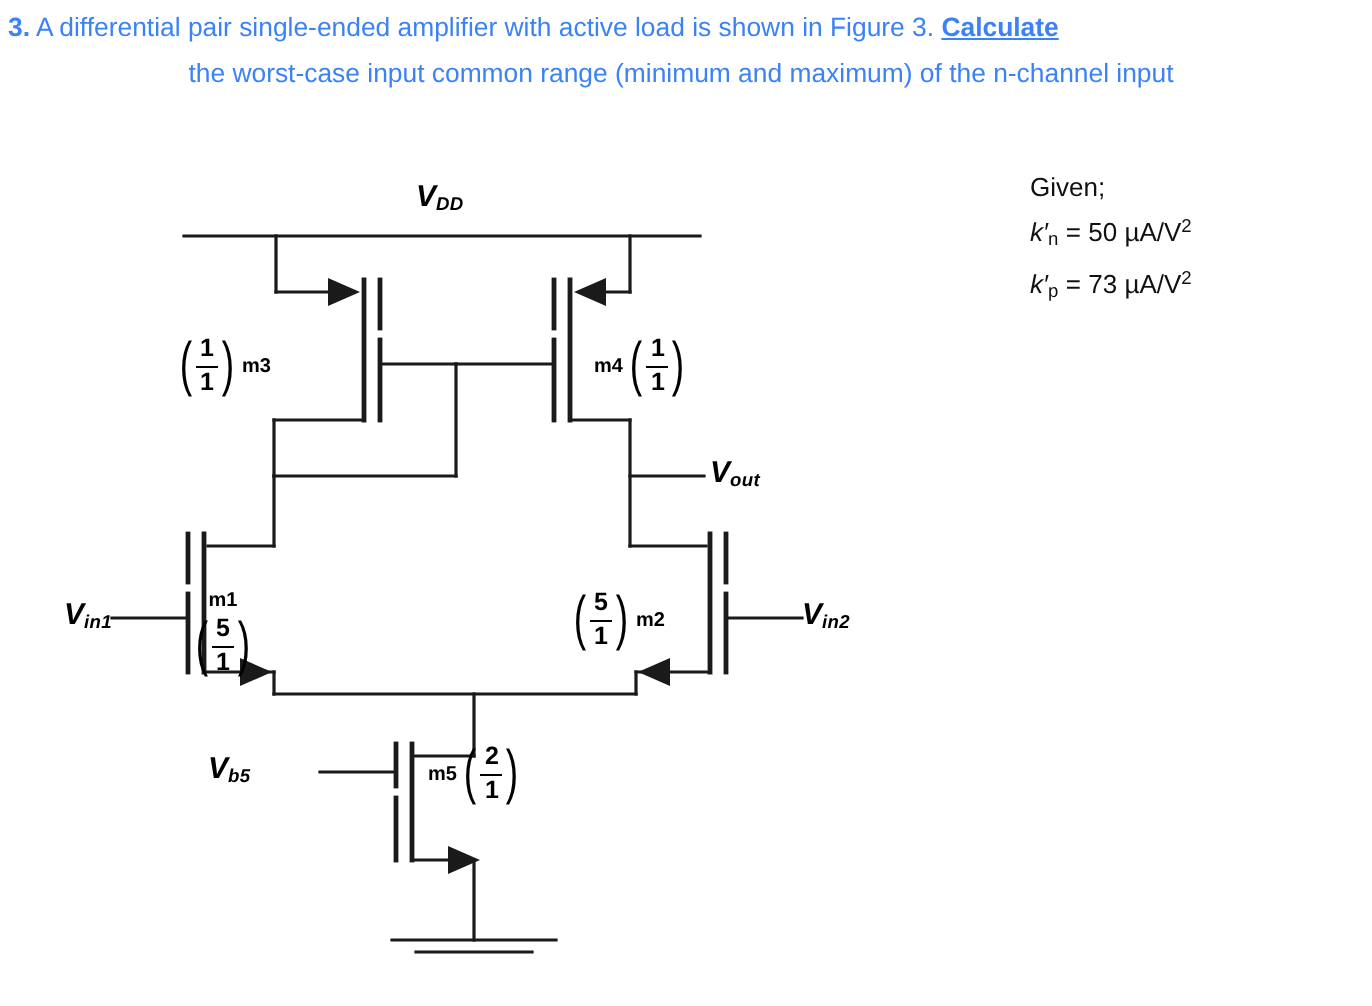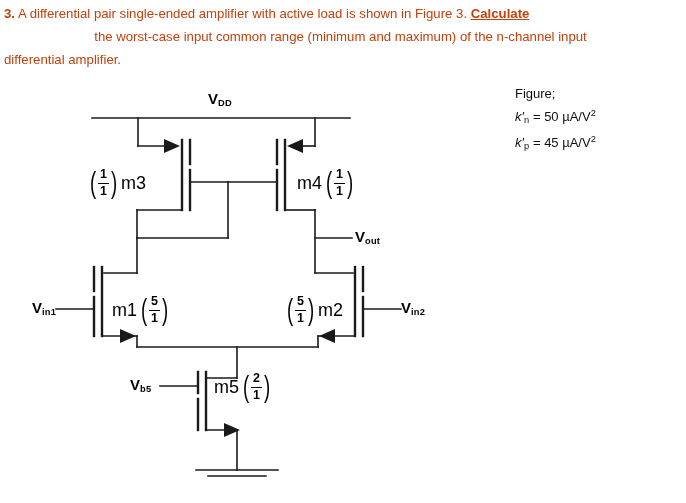--- a/index.html
+++ b/index.html
@@ -18,21 +18,21 @@
 
   
   #problem-statement {
     position: absolute;
     left: 4px;
     top: 2px;
     width: 678px;
     font-size: 13.2px;
     line-height: 23px;
     text-align: justify;
-    color: #c2410c;
+    color: #3b82f6;
   }
   #problem-statement .qnum {
     font-weight: bold;
   }
   #problem-statement .calc {
     font-weight: bold;
     text-decoration: underline;
   }
   .stmt-line {
     display: block;
@@ -83,28 +83,29 @@
     left: 0;
     top: 0;
   }
 
   
   .clabel {
     position: absolute;
     font-size: 14px;
     white-space: nowrap;
     color: #000;
+    font-style: italic;
   }
   .vlabel {
     font-weight: bold;
     font-size: 15px;
   }
   .devname {
-    font-weight: normal;
-    font-size: 18px;
+    font-weight: bold;
+    font-size: 10px;
   }
 
   
   .ratio {
     display: inline-flex;
     align-items: center;
     vertical-align: middle;
     font-weight: bold;
     line-height: 1;
   }
@@ -144,37 +145,34 @@
 
 <div id="problem-statement">
   <span class="stmt-line">
     <span class="qnum">3.</span>
     <span>A differential pair single-ended amplifier with active load is shown in Figure 3.</span>
     <span class="calc">Calculate</span>
   </span>
   <span class="stmt-line justified">
     <span>the worst-case input common range (minimum and maximum) of the n-channel input</span>
   </span>
-  <span class="stmt-line">
-    <span>differential amplifier.</span>
-  </span>
 </div>
 
 <div id="given-block">
-  <span class="gline">Figure;</span>
+  <span class="gline">Given;</span>
 
 
 
 
   <span class="gline">
     <span class="ital">k′</span><span class="sub">n</span><span> = 50 µA/V</span><span class="sup">2</span>
   </span>
 
   <span class="gline">
-    <span class="ital">k′</span><span class="sub">p</span><span> = 45 µA/V</span><span class="sup">2</span>
+    <span class="ital">k′</span><span class="sub">p</span><span> = 73 µA/V</span><span class="sup">2</span>
   </span>
 </div>
 
 <div id="circuit-figure">
 
   <svg id="circuit-svg" width="500" height="425" viewBox="0 0 500 425">
     <g stroke="#1a1a1a" fill="none" stroke-width="1.6" stroke-linecap="square">
 
       <line x1="92" y1="40" x2="350" y2="40"></line>
 
@@ -280,21 +278,21 @@
   </span>
 
   <span class="clabel vlabel" style="left:32px; top:221px;">
     <span>V</span><span class="sub">in1</span>
   </span>
 
   <span class="clabel vlabel" style="left:401px; top:221px;text-align:right;">
     <span>V</span><span class="sub">in2</span>
   </span>
 
-  <div class="grp" style="left:112px; top:217px;">
+  <div class="grp" style="left:96px; top:217px;flex-direction:column;">
     <span class="devname">m1</span>
     <span class="ratio">
       <span class="paren">(</span>
       <span class="frac">
         <span class="num">5</span>
         <span class="den">1</span>
       </span>
       <span class="paren">)</span>
     </span>
   </div>
@@ -304,21 +302,21 @@
       <span class="paren">(</span>
       <span class="frac">
         <span class="num">5</span>
         <span class="den">1</span>
       </span>
       <span class="paren">)</span>
     </span>
     <span class="devname">m2</span>
   </div>
 
-  <span class="clabel vlabel" style="left:130px; top:298px;">
+  <span class="clabel vlabel" style="left:104px; top:298px;">
     <span>V</span><span class="sub">b5</span>
   </span>
 
   <div class="grp" style="left:214px; top:294px;">
     <span class="devname">m5</span>
     <span class="ratio">
       <span class="paren">(</span>
       <span class="frac">
         <span class="num">2</span>
         <span class="den">1</span>

